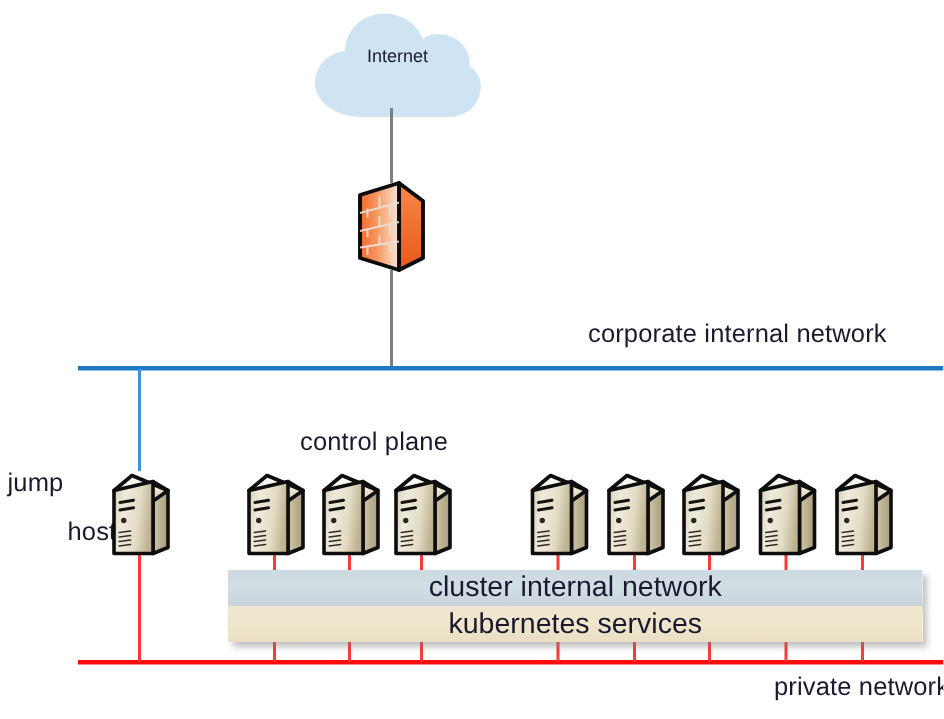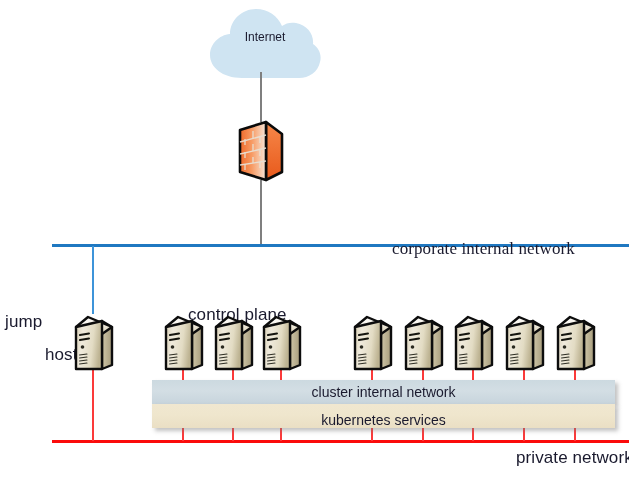--- a/index.html
+++ b/index.html
@@ -119,21 +119,21 @@
     top: 380px;
     background: linear-gradient(to bottom, #ccd9e0 0%, #d3dee4 45%, #c7d4dc 100%);
   }
   #k8s-svc-bar {
     top: 404px;
     background: linear-gradient(to bottom, #f0e7d0 0%, #efe6cd 45%, #eadfc4 100%);
     align-items: flex-end;
   }
   .zone-bar-label {
     font-family: "Liberation Sans", sans-serif;
-    font-size: 14px;
+    font-size: 19px;
     color: #1a1a2e;
     white-space: nowrap;
   }
 </style>
 </head>
 <body>
 
 <div id="diagram-root">
 
   <div id="cloud-group">
@@ -184,41 +184,41 @@
         <path d="M 9 32 L 9 38"></path>
         <path d="M 24 30 L 24 36"></path>
         <path d="M 17 37 L 17 43"></path>
         <path d="M 9 44 L 9 50"></path>
         <path d="M 24 42 L 24 48"></path>
       </g>
     </svg>
   </div>
 
   <div id="corp-net-line" class="bus-line"></div>
-  <div class="lbl" style="left:392px; top:238px;font-family:Liberation Serif, serif;">corporate internal network</div>
+  <div class="lbl" style="left:392px; top:212px;">corporate internal network</div>
 
   <div class="vline-blue" style="left:92px; top:246px; height:68px;"></div>
 
   <div id="private-net-line" class="bus-line"></div>
   <div class="lbl" style="left:481px; top:447px;margin-left:35px;">private network</div>
 
   <div class="vline-red" style="left:92px;  top:370px; height:71px;"></div>
   <div class="vline-red" style="left:182px; top:370px; height:71px;"></div>
   <div class="vline-red" style="left:232px; top:370px; height:71px;"></div>
   <div class="vline-red" style="left:280px; top:370px; height:71px;"></div>
   <div class="vline-red" style="left:371px; top:370px; height:71px;"></div>
   <div class="vline-red" style="left:422px; top:370px; height:71px;"></div>
   <div class="vline-red" style="left:472px; top:370px; height:71px;"></div>
   <div class="vline-red" style="left:523px; top:370px; height:71px;"></div>
   <div class="vline-red" style="left:574px; top:370px; height:71px;"></div>
 
   <div class="lbl" style="left:5px; top:311px;">jump</div>
   <div class="lbl" style="left:5px; top:344px;margin-left:40px;">host</div>
 
-  <div class="lbl" style="left:188px; top:284px;margin-top:20px;">control plane</div>
+  <div class="lbl" style="left:200px; top:284px;">control plane</div>
 
 
   <svg width="0" height="0" style="position:absolute" aria-hidden="true">
     <defs>
       <linearGradient id="srvFront" x1="0" y1="0" x2="1" y2="0.2">
         <stop offset="0%" stop-color="#d8cfb4"></stop>
         <stop offset="30%" stop-color="#efeadc"></stop>
         <stop offset="70%" stop-color="#e3dcc4"></stop>
         <stop offset="100%" stop-color="#bdb392"></stop>
       </linearGradient>

